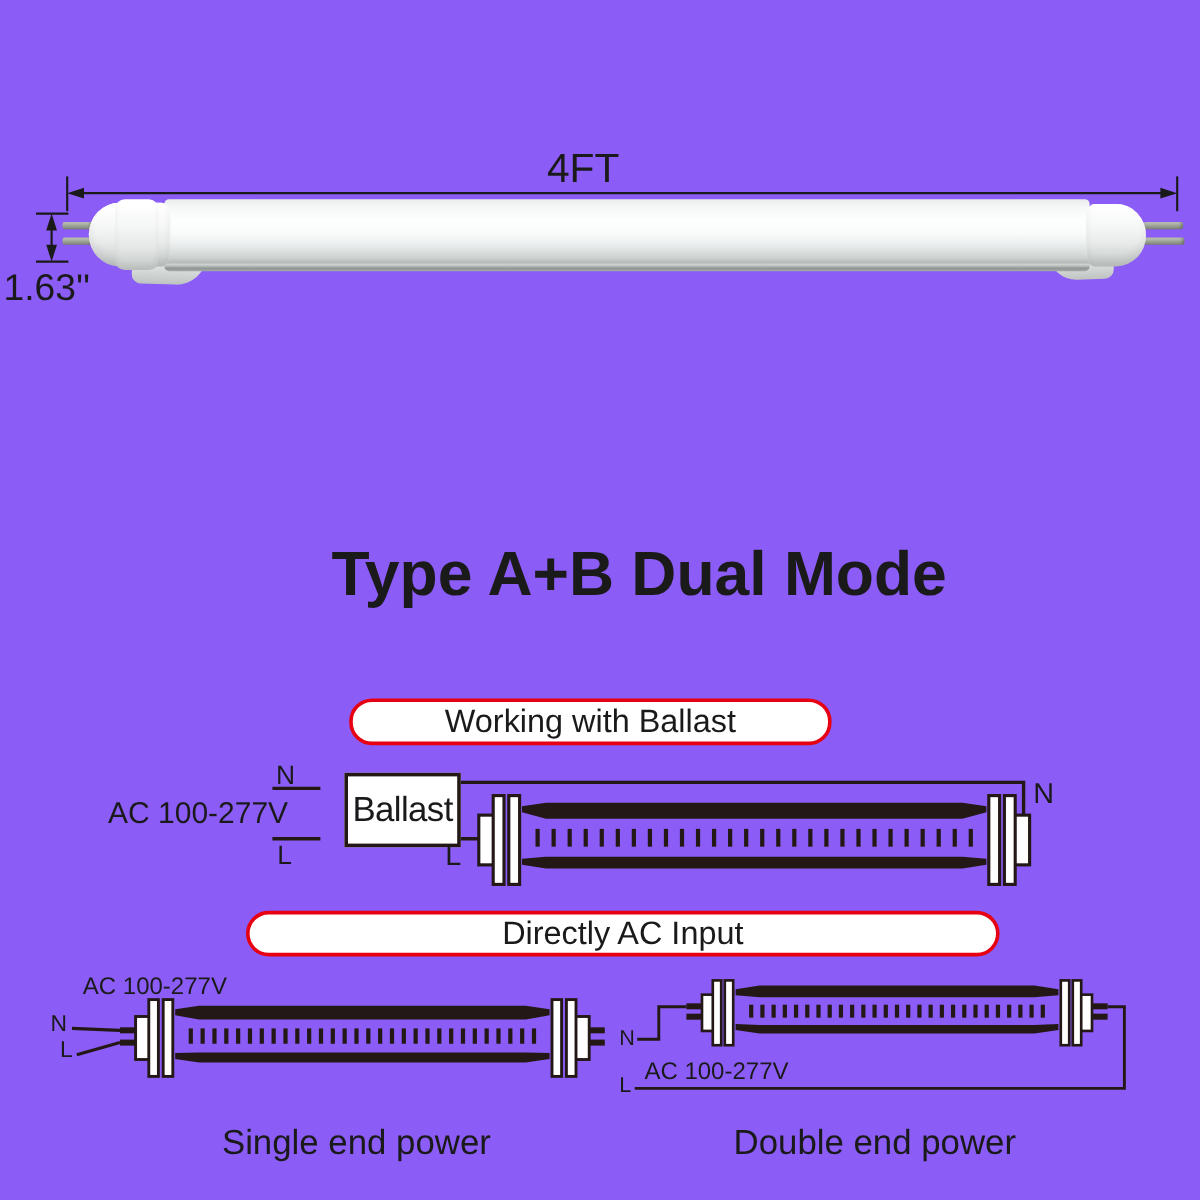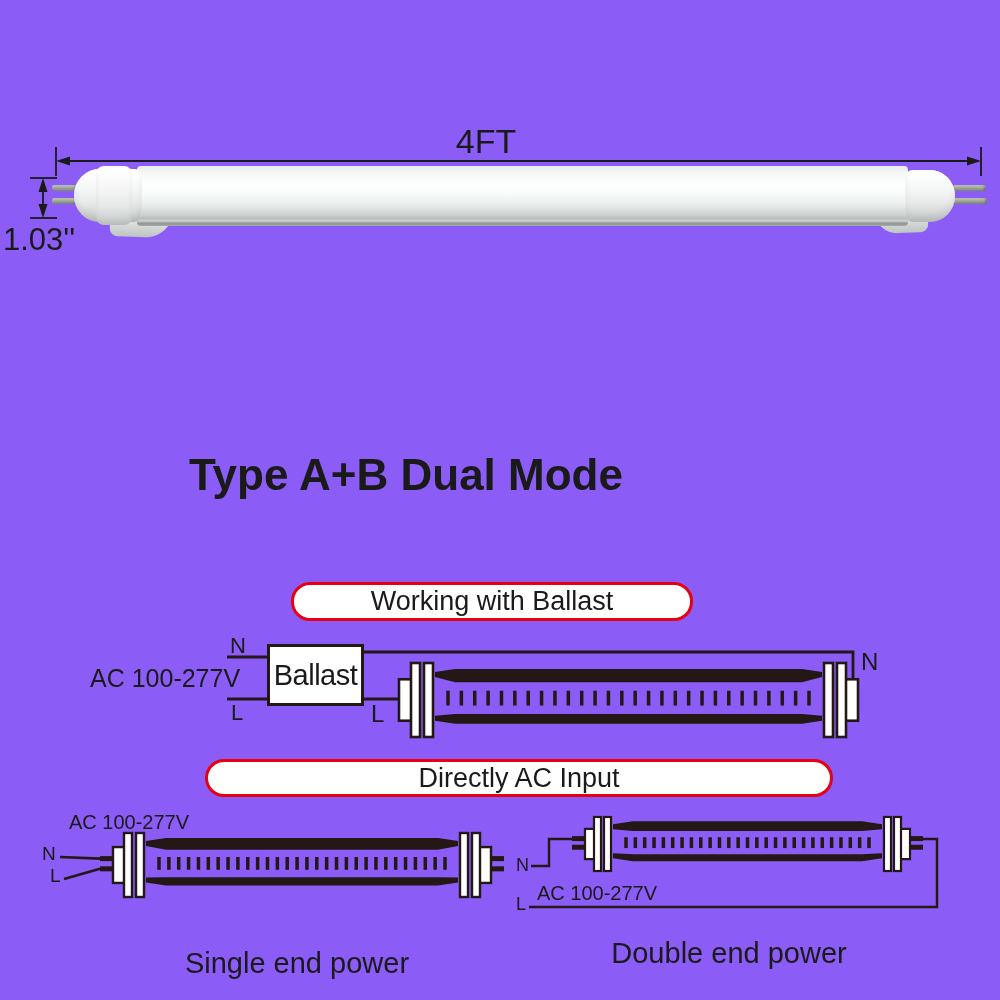--- a/index.html
+++ b/index.html
@@ -12,27 +12,27 @@
   
   .pin{position:absolute;height:6px;background:linear-gradient(180deg,#c9cec3,#9aa094 55%,#83897d);border-radius:2px;box-shadow:inset -2px 0 2px rgba(60,60,50,.35);}
   .cap{position:absolute;background:linear-gradient(180deg,#ffffff 6%,#f6f7f7 35%,#e9ebeb 62%,#d4d8d7 82%,#c0c5c3 100%);box-shadow:inset 0 -5px 7px rgba(0,0,0,.07),inset 0 2px 2px #fff;}
   .capL{border-radius:26px 8px 8px 26px / 27px 10px 10px 27px;}
   .capR{border-radius:8px 26px 26px 8px / 10px 27px 27px 10px;}
   .flange{position:absolute;border-radius:8px;background:linear-gradient(180deg,#ffffff 8%,#f4f5f5 40%,#e6e8e8 68%,#cfd3d2 88%,#c2c7c5 100%);box-shadow:inset 0 -4px 5px rgba(0,0,0,.06);}
   .lip{position:absolute;background:linear-gradient(180deg,#f0f2f2,#d8dcdb 55%,#bfc4c2);}
   .tubebody{position:absolute;border-radius:4px;
     background:linear-gradient(180deg,#e9ecec 0%,#f6f8f8 12%,#fdfefe 30%,#fafbfb 46%,#eef1f1 60%,#dde1e0 72%,#cbd0cf 82%,#b6bcba 88%,#ced3d1 91%,#8f9693 96%,#a4aaa7 100%);}
   
-  .title{font-weight:bold;font-size:44px;letter-spacing:0px;text-align:left;}
+  .title{font-weight:bold;font-size:52px;letter-spacing:0px;text-align:right;}
   
   .redbox{position:absolute;border:3px solid var(--accent,#e60012);border-radius:19px;background:#fff;
     display:flex;align-items:center;justify-content:center;font-size:27px;color:#1a1a1a;}
   
   .ballastbox{position:absolute;border:3px solid var(--line,#231815);background:#fff;
-    display:flex;align-items:center;justify-content:center;font-size:29px;letter-spacing:-0.5px;}
+    display:flex;align-items:center;justify-content:center;font-size:29px;letter-spacing:-0.5px;margin-left:20px;}
   svg{position:absolute;left:0;top:0;}
   .caption{text-align:center;font-size:29px;}
 </style>
 </head>
 <body>
 
 <div id="stage">
 
   <div class="abs" style="left:0;top:0;width:1000px;height:280px;">
     <div class="lip" style="left:110px;top:210px;width:62px;height:27px;border-radius:2px 2px 34px 10px;transform:rotate(2deg);"></div>
@@ -200,21 +200,21 @@
         <rect x="857.9038461538462" y="837.25" width="3.5" height="10.8" fill="#231815"></rect>
         <rect x="867.25" y="837.25" width="3.5" height="10.8" fill="#231815"></rect>
         <rect x="594" y="817" width="7" height="54" fill="#fff" stroke="#231815" stroke-width="2.2"></rect>
         <rect x="604" y="817" width="7" height="54" fill="#fff" stroke="#231815" stroke-width="2.2"></rect>
         <rect x="894" y="817" width="7" height="54" fill="#fff" stroke="#231815" stroke-width="2.2"></rect>
         <rect x="884" y="817" width="7" height="54" fill="#fff" stroke="#231815" stroke-width="2.2"></rect>
       </g>
   </svg>
 
   <div class="lbl" style="left:436px;top:124px;width:100px;text-align:center;font-size:34px;">4FT</div>
-  <div class="lbl" style="left:3px;top:224px;font-size:31px;">1.03''</div>
+  <div class="lbl" style="left:3px;top:224px;font-size:31px;">1.63''</div>
 
   <div class="lbl title" style="left:189px;top:452px;width:600px;">Type A+B Dual Mode</div>
 
   <div class="redbox" style="left:291px;top:582px;width:396px;height:33px;">
     <span>Working with Ballast</span>
   </div>
   <div class="lbl" style="left:90px;top:665px;font-size:25px;">AC 100-277V</div>
   <div class="lbl" style="left:230px;top:634px;font-size:22px;">N</div>
   <div class="lbl" style="left:231px;top:701px;font-size:22px;">L</div>
   <div class="ballastbox" style="left:267px;top:644px;width:91px;height:56px;">
@@ -223,20 +223,20 @@
   <div class="lbl" style="left:371px;top:701px;font-size:24px;">L</div>
   <div class="lbl" style="left:861px;top:649px;font-size:24px;">N</div>
 
   <div class="redbox" style="left:193px;top:759px;width:622px;height:32px;margin-left:12px;">
     <span>Directly AC Input</span>
   </div>
 
   <div class="lbl" style="left:69px;top:812px;font-size:20px;">AC 100-277V</div>
   <div class="lbl" style="left:42px;top:844px;font-size:19px;">N</div>
   <div class="lbl" style="left:50px;top:866px;font-size:19px;">L</div>
-  <div class="lbl caption" style="left:147px;top:938px;width:300px;margin-top:10px;">Single end power</div>
+  <div class="lbl caption" style="left:147px;top:938px;width:300px;">Single end power</div>
 
   <div class="lbl" style="left:516px;top:856px;font-size:18px;">N</div>
   <div class="lbl" style="left:537px;top:883px;font-size:20px;">AC 100-277V</div>
   <div class="lbl" style="left:516px;top:895px;font-size:18px;">L</div>
   <div class="lbl caption" style="left:579px;top:938px;width:300px;">Double end power</div>
 
 </div>
 
 </body></html>

